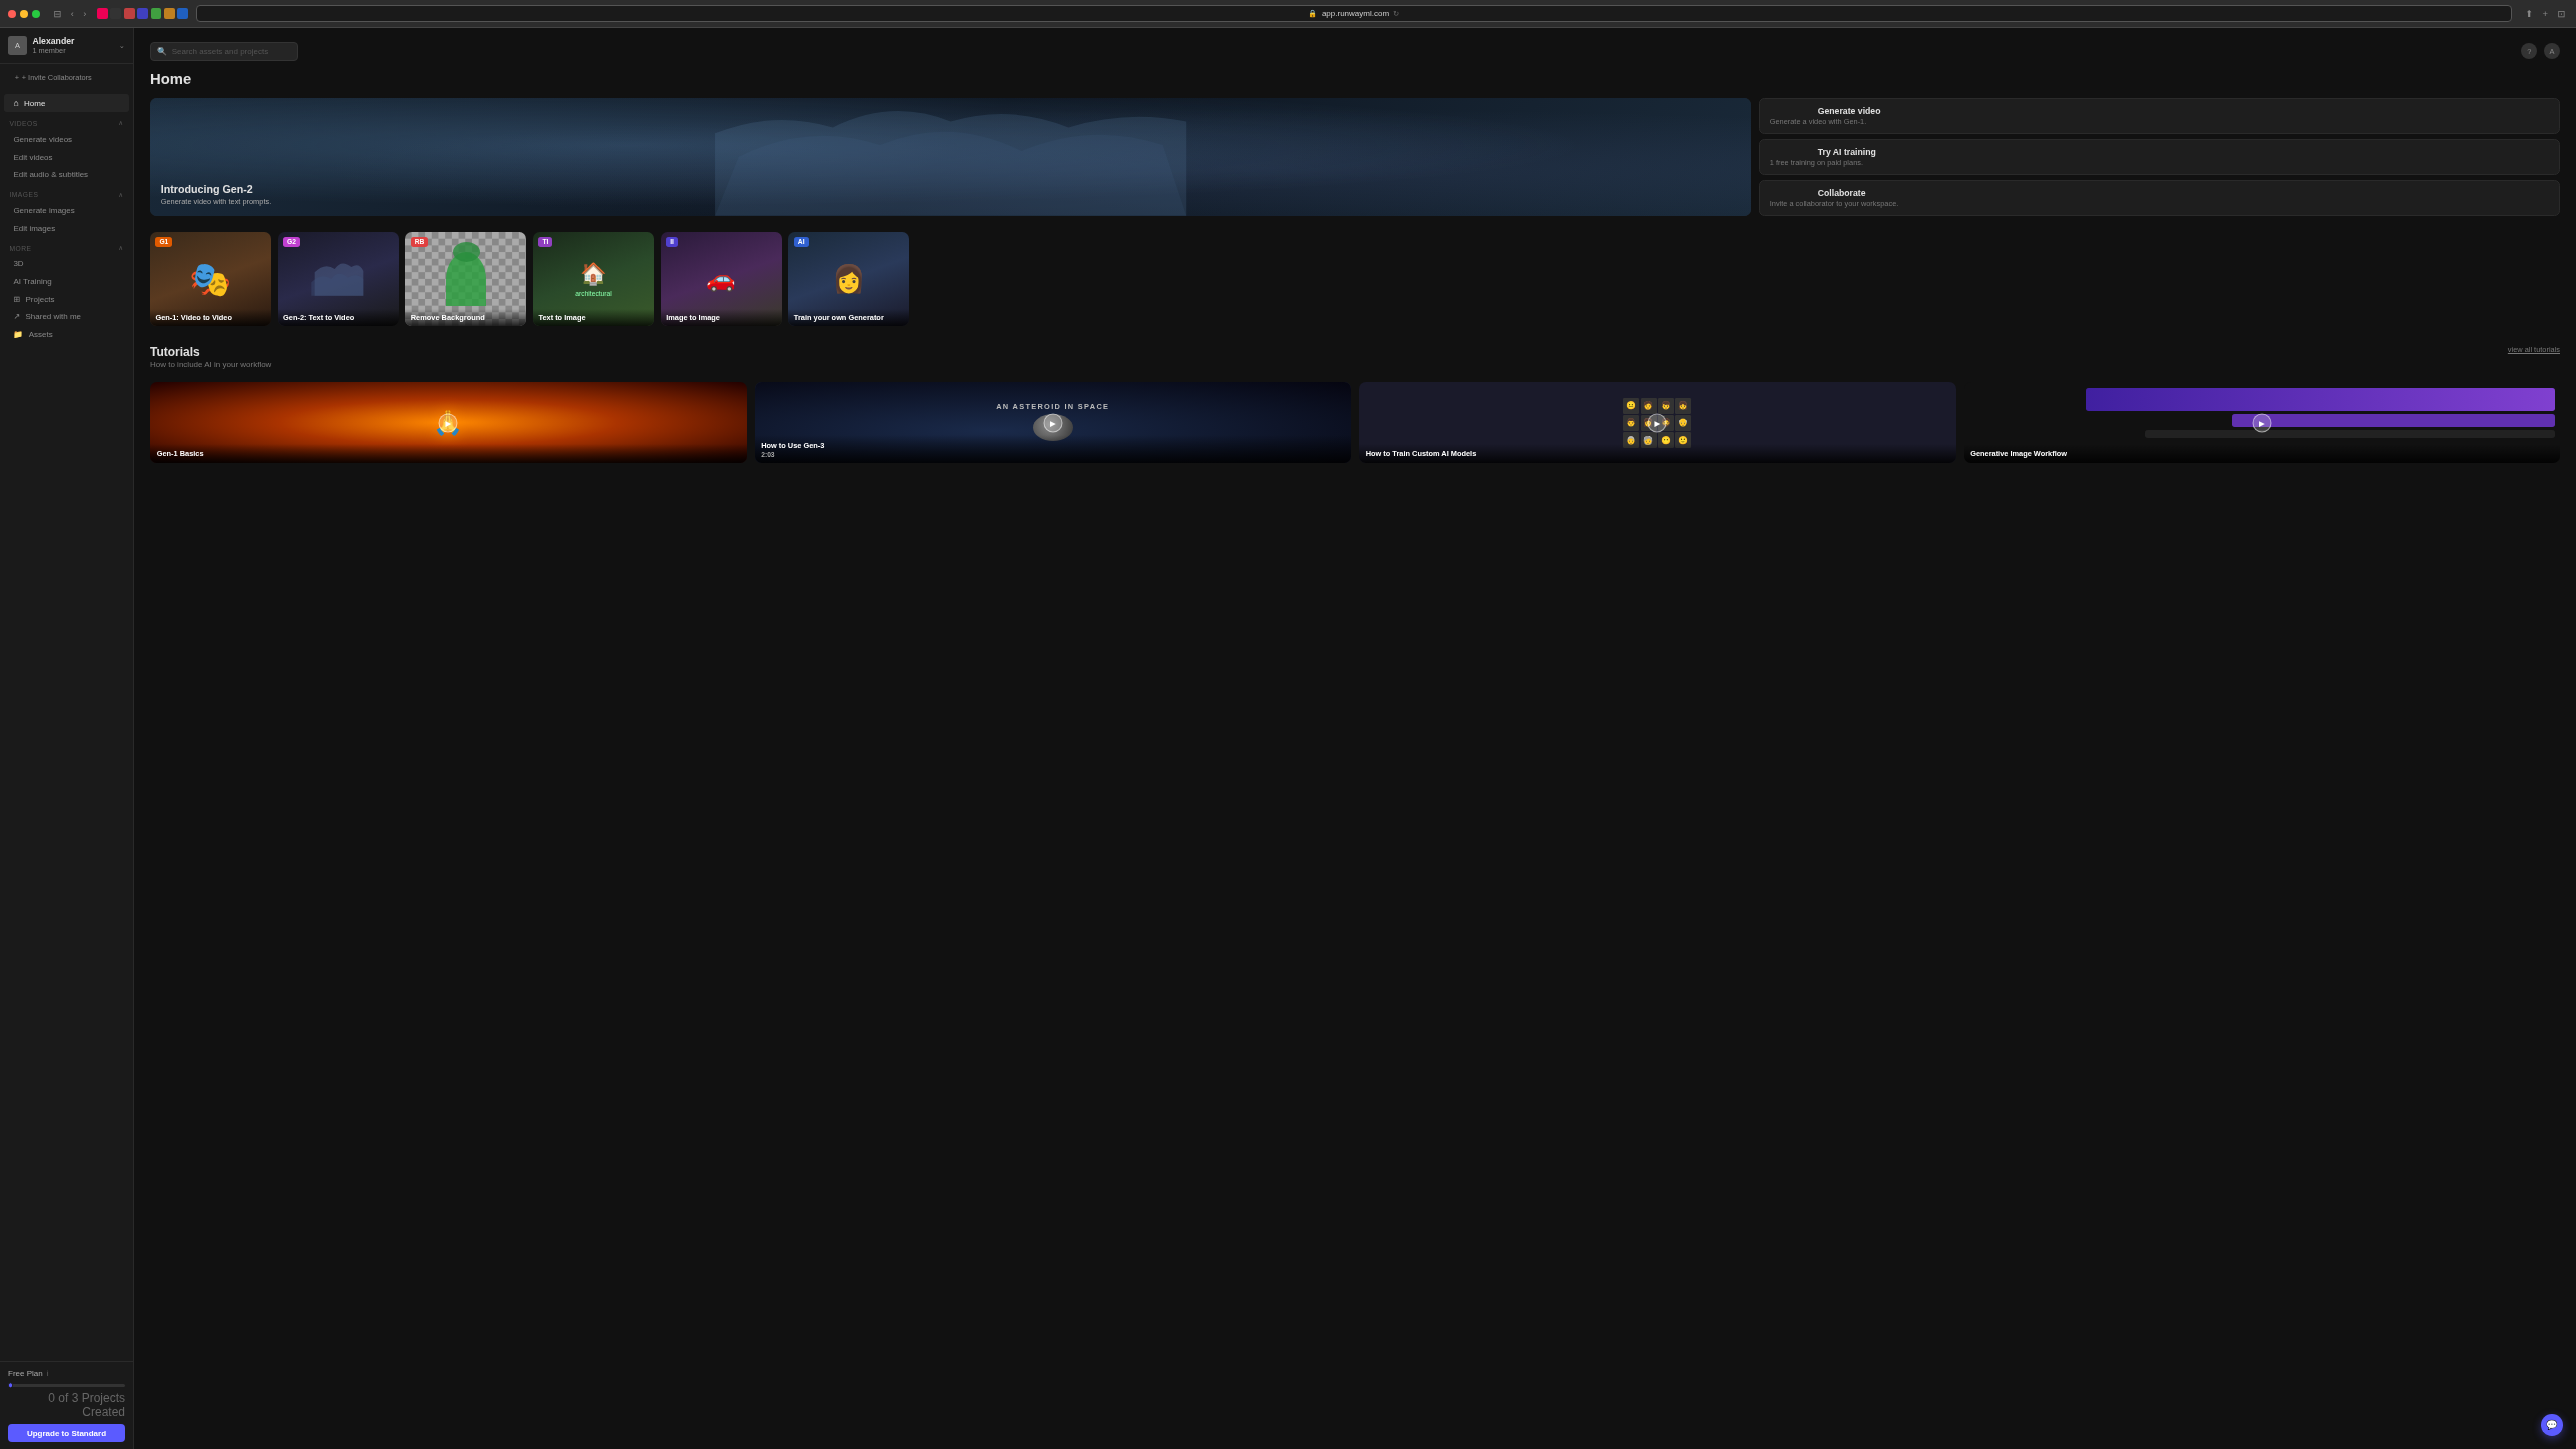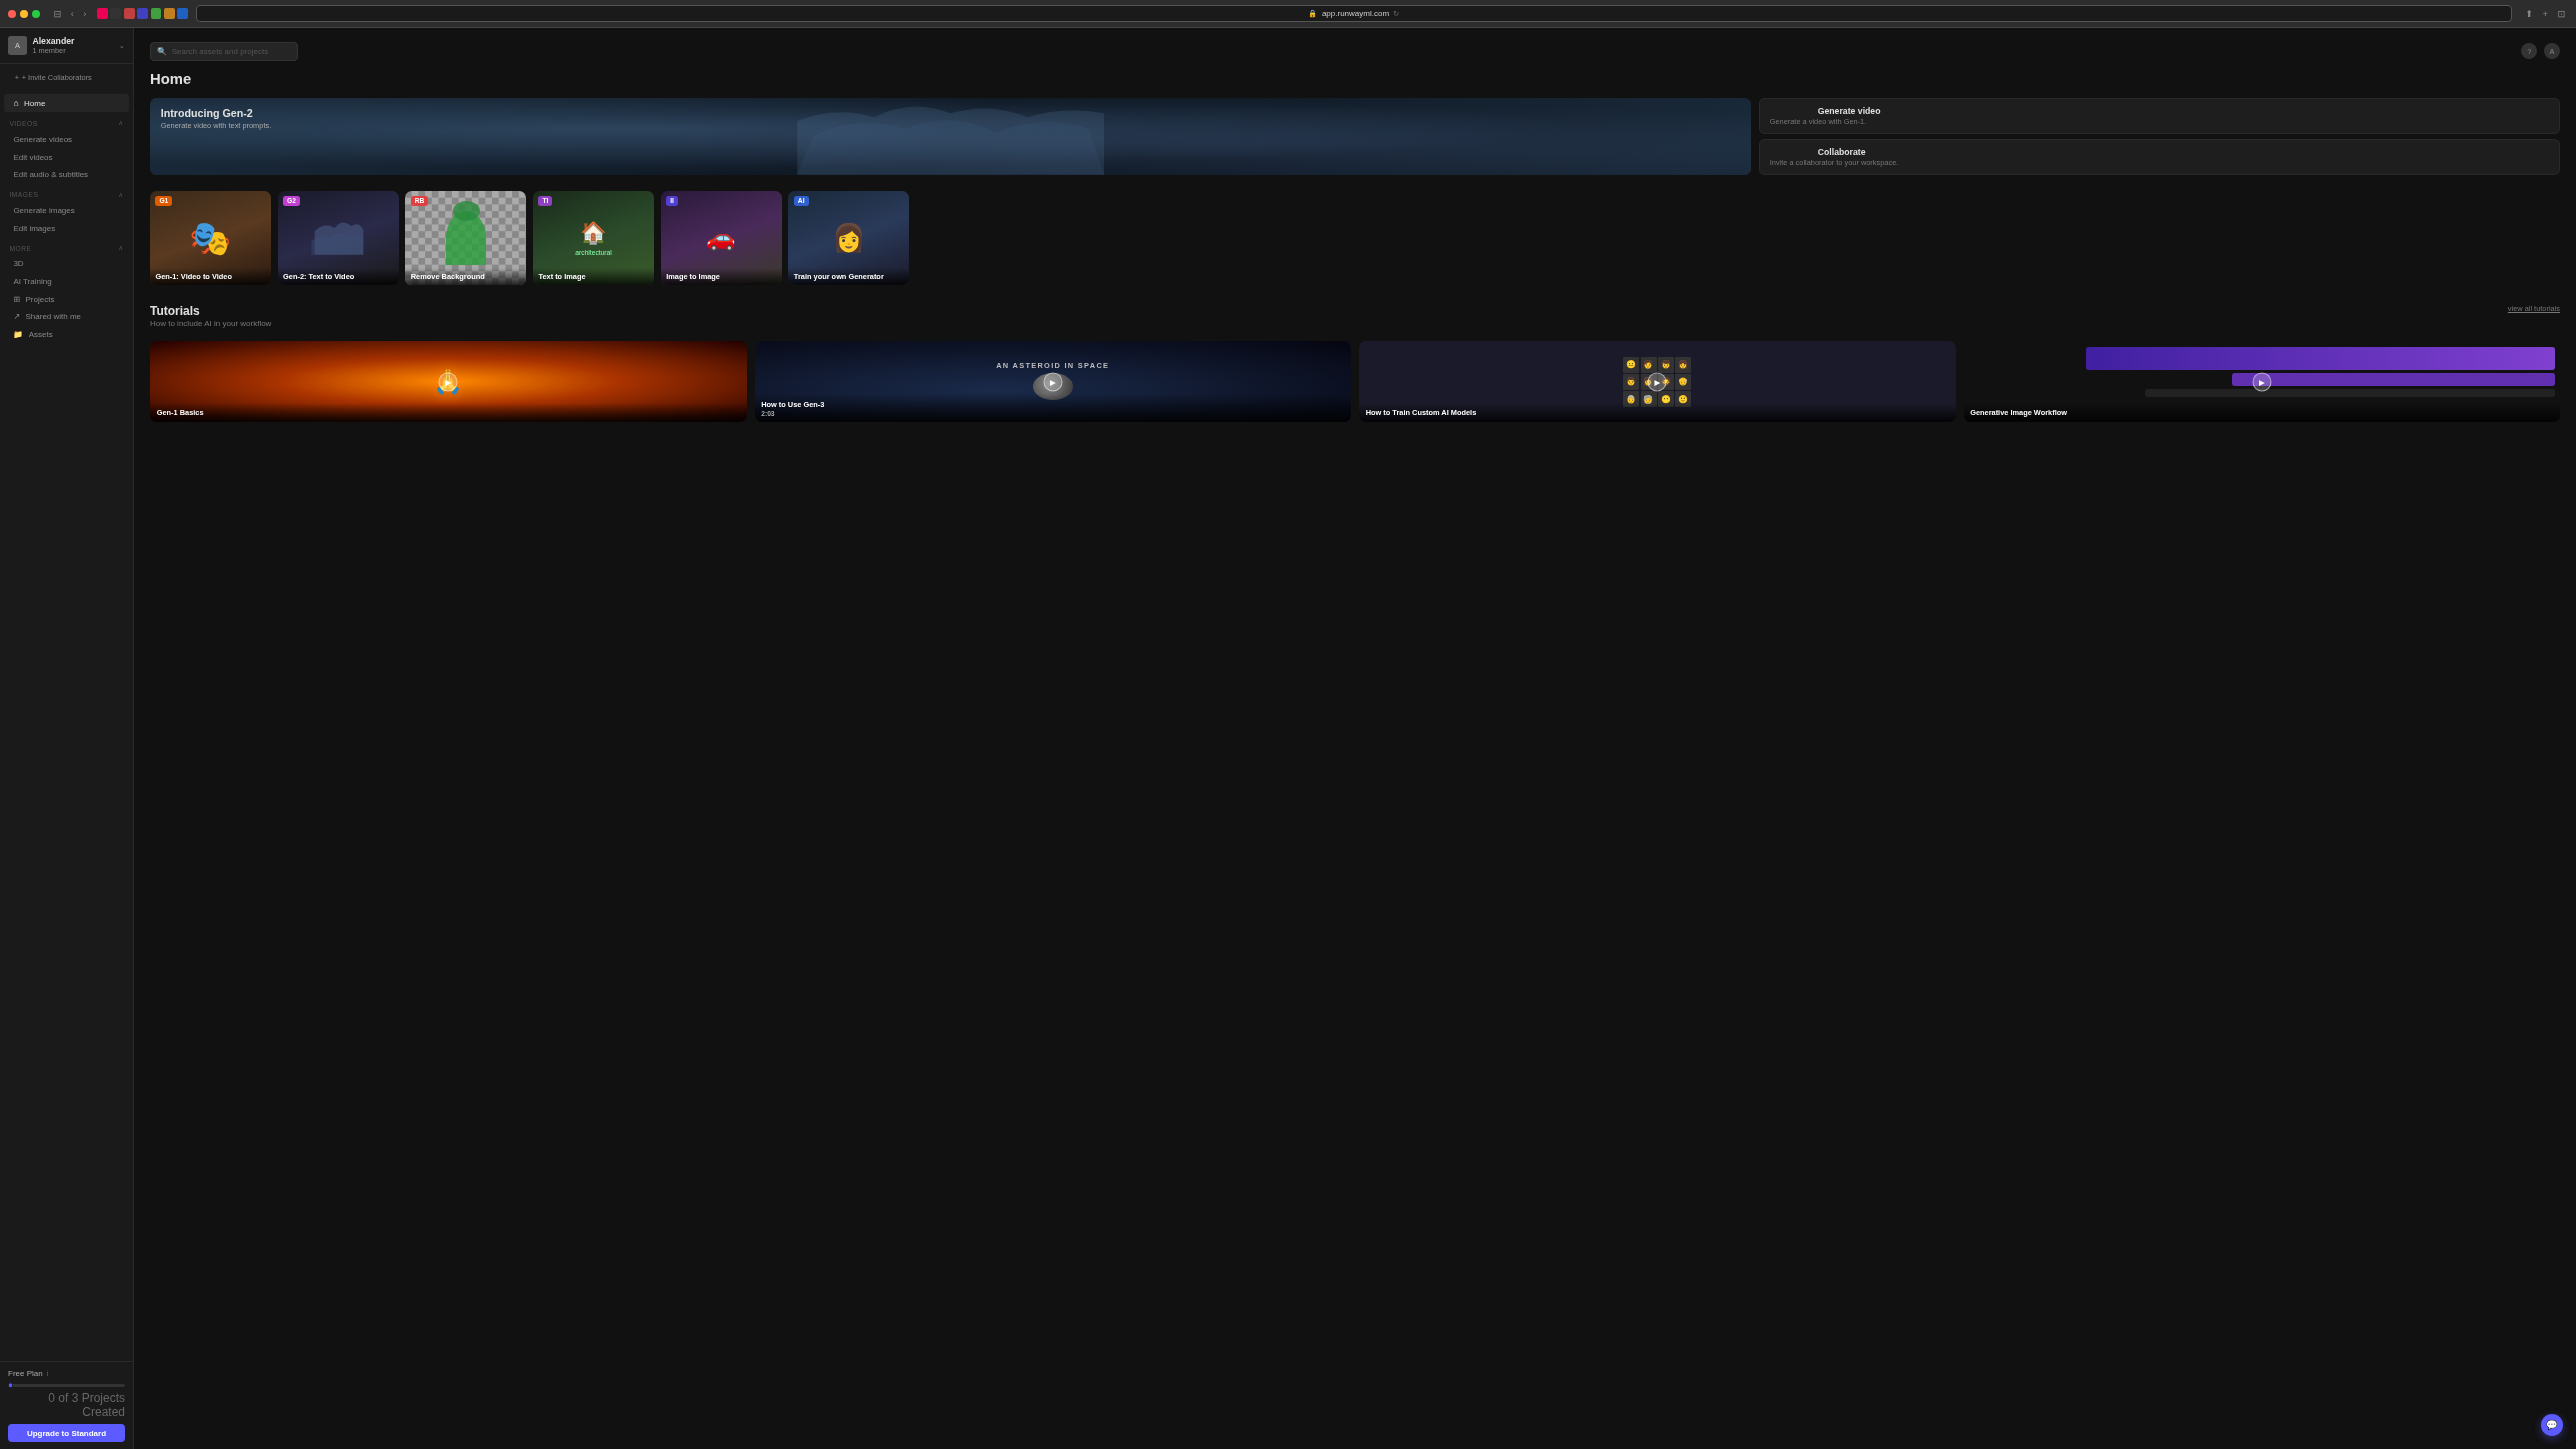--- a/index.html
+++ b/index.html
@@ -200,20 +200,21 @@
       display: flex;
       gap: 8px;
       margin-bottom: 16px;
     }
     .hero-main {
       flex: 2;
       background: #1e2a35;
       border-radius: 6.7px;
       overflow: hidden;
       display: flex;
+      align-items: flex-end;
       min-height: 60px;
       position: relative;
     }
     .hero-bg {
       position: absolute; inset: 0;
       background: linear-gradient(135deg, #1a2a3a 0%, #0d1520 50%, #1a2a3a 100%);
     }
     .hero-cloud {
       position: absolute; inset: 0;
       background: radial-gradient(ellipse at 30% 40%, rgba(100,150,200,0.3) 0%, transparent 60%),
@@ -526,20 +527,24 @@
           <div class="hero-subtitle">Generate video with text prompts.</div>
         </div>
       </div>
 
       <div class="hero-cards">
         <div class="hero-card">
           <div class="hero-card-title">Generate video</div>
           <div class="hero-card-subtitle">Generate a video with Gen-1.</div>
         </div>
         <div class="hero-card">
+          <div class="hero-card-title">Try AI training</div>
+          <div class="hero-card-subtitle">1 free training on paid plans.</div>
+        </div>
+        <div class="hero-card">
           <div class="hero-card-title">Collaborate</div>
           <div class="hero-card-subtitle">Invite a collaborator to your workspace.</div>
         </div>
       </div>
     </div>
 
     <div class="section-header">
     </div>
 
     <div class="tools-grid">

